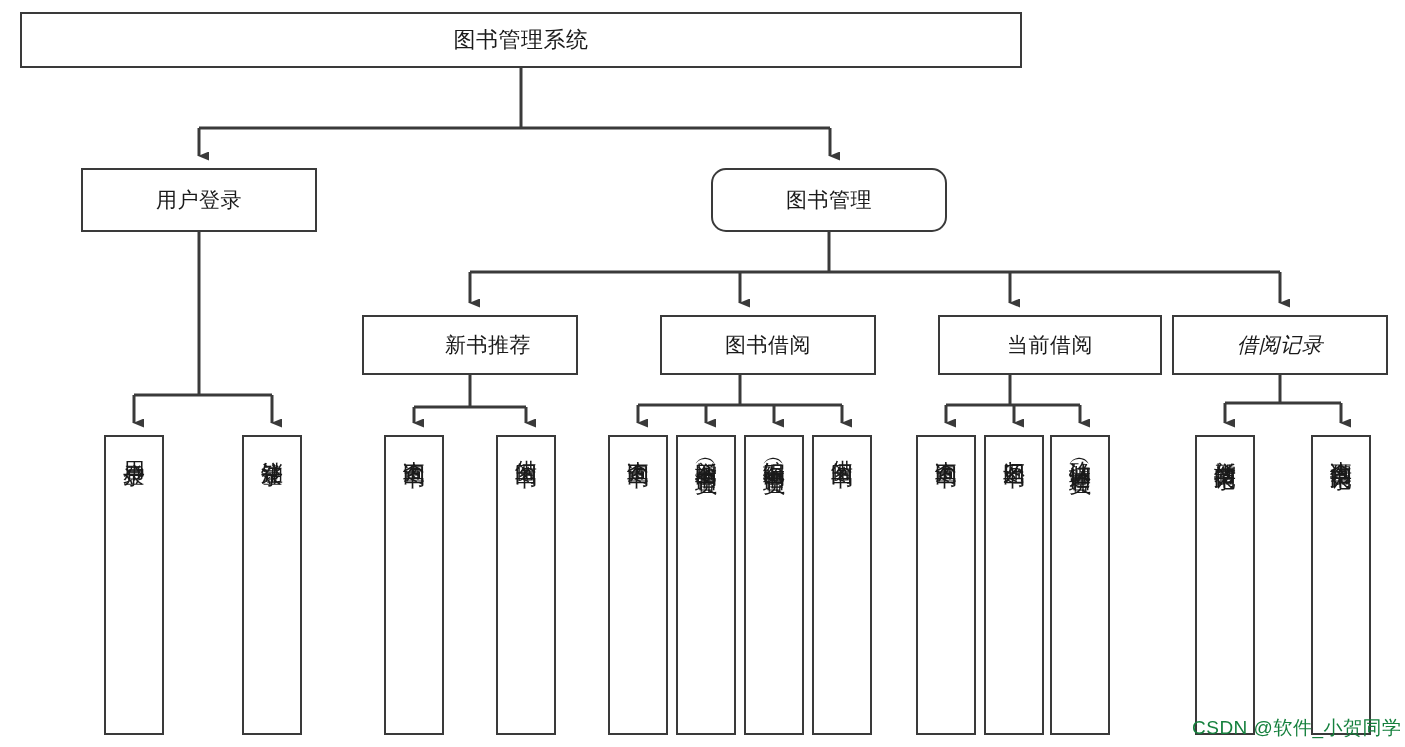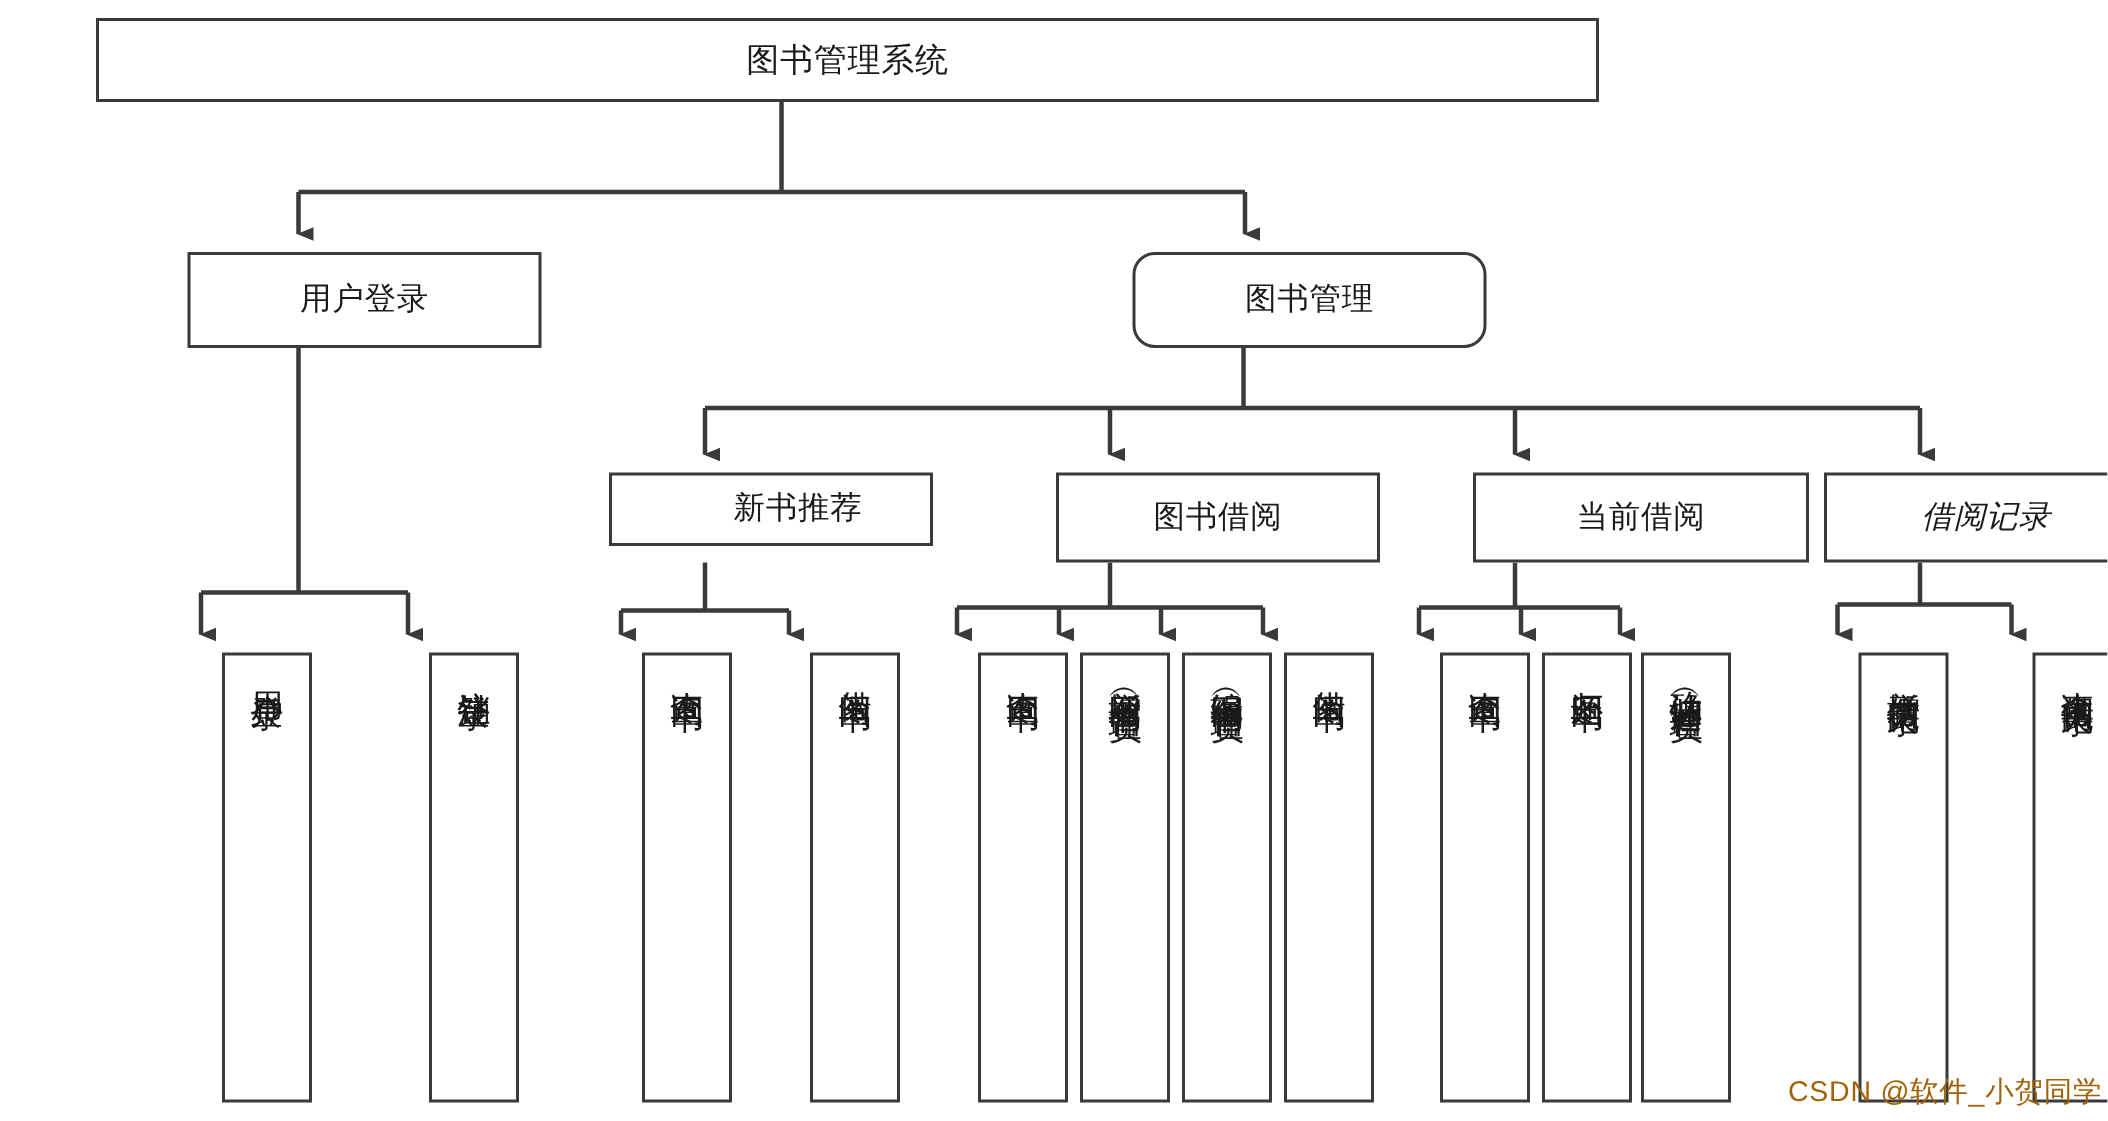--- a/index.html
+++ b/index.html
@@ -27,21 +27,20 @@
   }
   .node {
     position: absolute;
     box-sizing: border-box;
     background: #ffffff;
     border: 2px solid #3a3a3a;
     display: flex;
     align-items: center;
     justify-content: center;
     color: #1a1a1a;
-    margin-left: 44px;
   }
   .node .label {
     display: block;
     text-align: center;
     line-height: 1.18;
     letter-spacing: 0.5px;
   }
   .node.horiz .label {
     writing-mode: horizontal-tb;
     font-size: 21px;
@@ -55,21 +54,21 @@
     text-orientation: upright;
     font-size: 22px;
     letter-spacing: 2px;
     line-height: 1;
     margin: 0 auto;
   }
   .node.root .label { font-size: 22px; }
 
   .watermark {
     position: absolute;
-    color: #a16207;
+    color: #15803d;
     font-size: 19px;
     white-space: nowrap;
     letter-spacing: 0.5px;
     font-family: "Liberation Sans", "DejaVu Sans", sans-serif;
   }
 </style>
 </head>
 <body>
 
 <div id="canvas">
@@ -130,21 +129,21 @@
   </div>
 
   <div class="node horiz" style="left:81px; top:168px; width:236px; height:64px;">
     <span class="label">用户登录</span>
   </div>
 
   <div class="node horiz" style="left:711px; top:168px; width:236px; height:64px;border-radius:15px;">
     <span class="label">图书管理</span>
   </div>
 
-  <div class="node horiz" style="left:362px; top:315px; width:216px; height:49px;padding-left:36px;">
+  <div class="node horiz" style="left:362px; top:315px; width:216px; height:60px;padding-left:36px;">
     <span class="label">新书推荐</span>
   </div>
 
   <div class="node horiz" style="left:660px; top:315px; width:216px; height:60px;">
     <span class="label">图书借阅</span>
   </div>
 
   <div class="node horiz" style="left:938px; top:315px; width:224px; height:60px;">
     <span class="label">当前借阅</span>
   </div>

